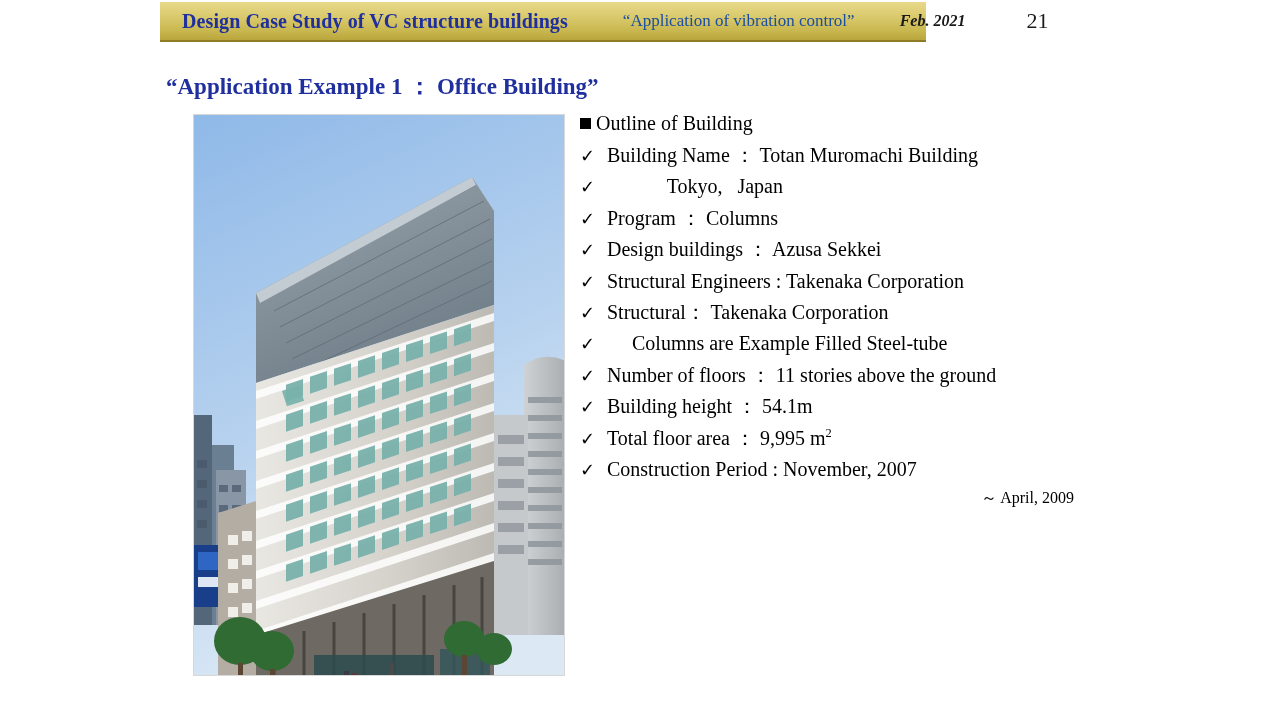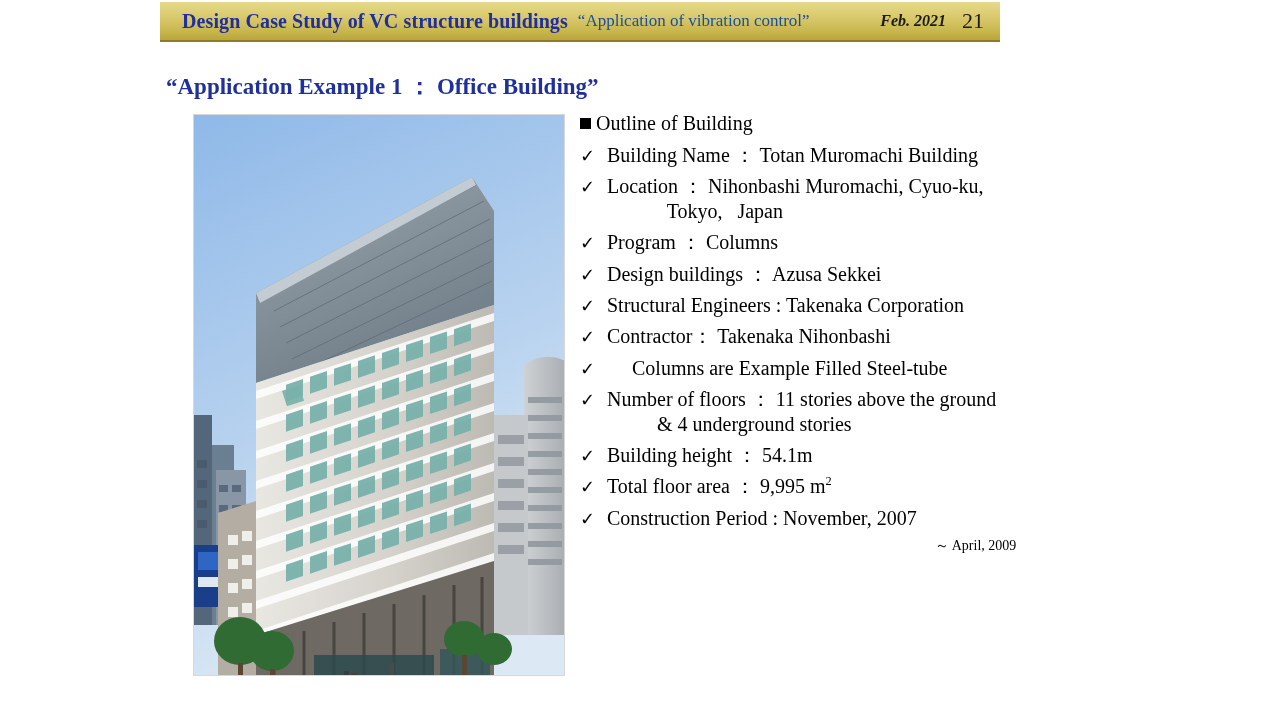--- a/index.html
+++ b/index.html
@@ -14,28 +14,29 @@
     overflow: hidden;
     font-family: "Liberation Serif", serif;
     color: #000000;
   }
 
   
   .header-banner {
     position: absolute;
     left: 160px;
     top: 2px;
-    width: 840px;
+    width: 766px;
     height: 40px;
     background: linear-gradient(to bottom, #e8d98a 0%, #d9c96c 40%, #c9b84f 75%, #b9a63c 100%);
     border-bottom: 2px solid #8e7b25;
     display: flex;
     align-items: center;
     box-sizing: border-box;
     padding: 0 10px 0 22px;
+    gap: 45px;
   }
   .header-title {
     font-weight: bold;
     font-size: 20px;
     color: #1f2f9e;
     white-space: nowrap;
     letter-spacing: 0.1px;
   }
   .header-sub {
     font-size: 17px;
@@ -122,24 +123,25 @@
     font-family: "DejaVu Sans", sans-serif;
   }
   .item-text { flex: 1 1 auto; }
   .item-text .second-line {
     display: block;
     white-space: pre;
   }
   sup { font-size: 0.62em; vertical-align: super; }
 
   .tail-line {
-    font-size: 14px;
+    font-size: 16px;
     margin-top: 2px;
     padding-left: 355px;
     white-space: nowrap;
+    text-align: center;
   }
 </style>
 </head>
 <body>
 
 <div class="header-banner">
   <span class="header-title">Design Case Study of VC structure buildings</span>
   <span class="header-sub">“Application of vibration control”</span>
   <span class="header-date">Feb. 2021</span>
   <span class="header-page">21</span>
@@ -381,21 +383,20 @@
   </div>
 
   <div class="item">
     <span class="check">✓</span>
     <span class="item-text">Building Name ： Totan Muromachi Building</span>
   </div>
 
   <div class="item">
     <span class="check">✓</span>
     <span class="item-text">
-      <span>Location ： Nihonbashi Muromachi, Cyuo-ku,</span>
       <span class="second-line">            Tokyo,   Japan</span>
     </span>
   </div>
 
   <div class="item">
     <span class="check">✓</span>
     <span class="item-text">Program ：  Columns</span>
   </div>
 
   <div class="item">
@@ -403,35 +404,34 @@
     <span class="item-text">Design buildings ：  Azusa Sekkei</span>
   </div>
 
   <div class="item">
     <span class="check">✓</span>
     <span class="item-text">Structural Engineers : Takenaka Corporation</span>
   </div>
 
   <div class="item">
     <span class="check">✓</span>
-    <span class="item-text">Contractor： Takenaka Nihonbashi</span>
+    <span class="item-text">Structural： Takenaka Corporation</span>
   </div>
 
   <div class="item">
     <span class="check">✓</span>
     <span class="item-text">
       <span class="second-line">     Columns are Example Filled Steel-tube</span>
     </span>
   </div>
 
   <div class="item">
     <span class="check">✓</span>
     <span class="item-text">
       <span>Number of floors ： 11 stories above the ground</span>
-      <span class="second-line">          &amp; 4 underground stories</span>
     </span>
   </div>
 
   <div class="item">
     <span class="check">✓</span>
     <span class="item-text">Building height ：  54.1m</span>
   </div>
 
   <div class="item">
     <span class="check">✓</span>

